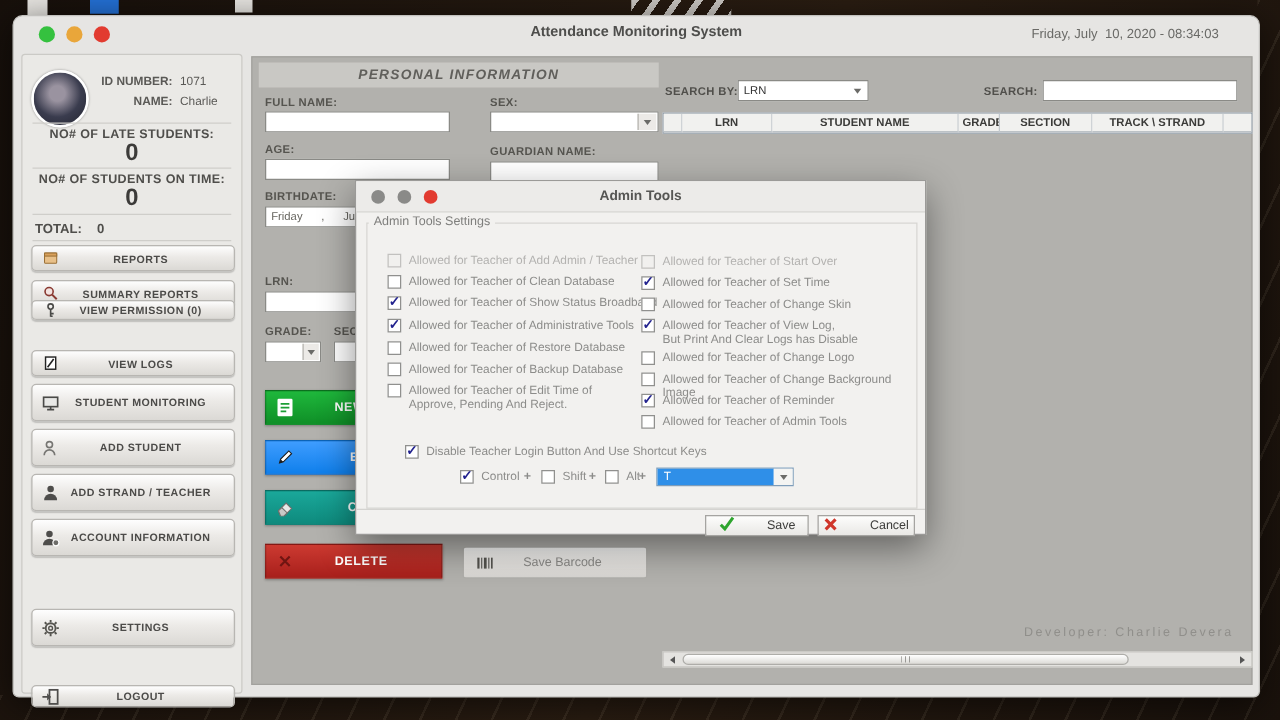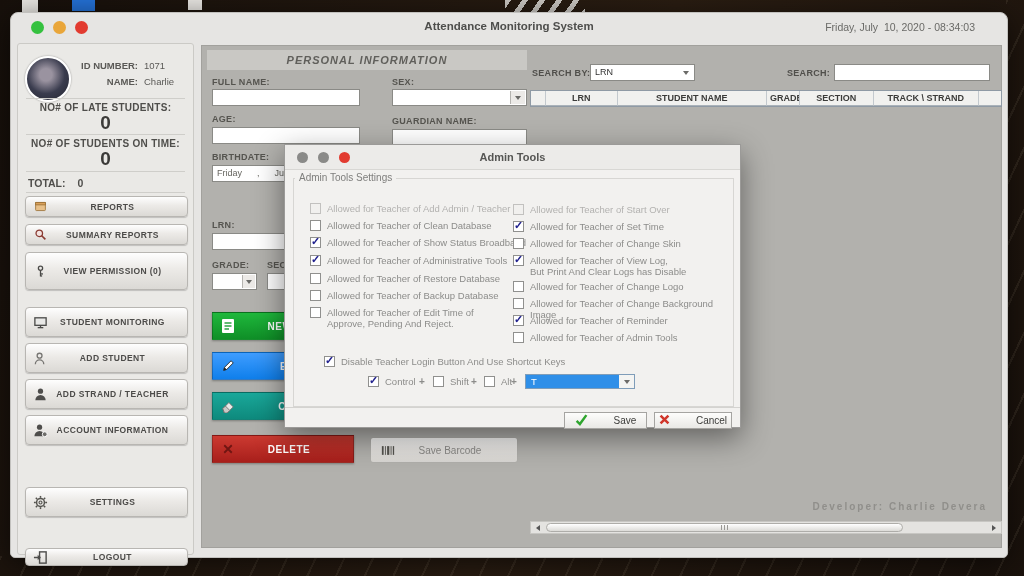--- a/index.html
+++ b/index.html
@@ -47,21 +47,21 @@
 
   
   .srch-lbl{position:absolute;font-size:9px;font-weight:bold;color:#504f4b;letter-spacing:.3px}
   .table{position:absolute;left:328px;top:44px;width:472px;border:1px solid #8f9aa5;background:#fff}
   .trow{display:flex}
   .tcell{border-right:1px solid #c3c9ce;font-size:9px;padding:2px 3px;overflow:hidden;white-space:nowrap}
   .thead .tcell{background:#f1f1ef;border-bottom:1px solid #aab2b9;color:#3b3b39;text-align:center;font-weight:bold;height:15px;padding-top:2px}
   .tbody .tcell{height:18px;display:flex;align-items:center;color:#18181a}
   .row-selected .tcell{background:#b5d8ef}
   .sel-tri{width:0;height:0;border-top:4px solid transparent;border-bottom:4px solid transparent;border-left:5px solid #222;margin:auto}
-  .developer{position:absolute;right:14px;top:455px;font-size:10px;font-weight:bold;letter-spacing:2px;color:#908f8b}
+  .developer{position:absolute;right:14px;top:455px;font-size:10px;font-weight:normal;letter-spacing:2px;color:#908f8b}
   .hscroll{position:absolute;left:328px;top:475px;width:472px;height:13px;background:#e4e3e0;border:1px solid #c7c6c2;display:flex;align-items:center}
   .harrow{width:14px;height:100%;display:flex;align-items:center;justify-content:center}
   .tri-left{width:0;height:0;border-top:3.5px solid transparent;border-bottom:3.5px solid transparent;border-right:4px solid #555}
   .tri-right{width:0;height:0;border-top:3.5px solid transparent;border-bottom:3.5px solid transparent;border-left:4px solid #555}
   .hthumb{position:absolute;left:15px;width:357px;top:1px;height:9px;border:1px solid #aeada9;border-radius:5px;background:linear-gradient(#ffffff,#dcdbd7);display:flex;align-items:center;justify-content:center}
   .grip{width:8px;height:5px;background:repeating-linear-gradient(90deg,#9a9995 0 1px,rgba(0,0,0,0) 1px 3px)}
 
   
   .dialog{position:absolute;left:273px;top:131px;width:457px;height:284px;background:#f2f1ef;border:1px solid #9b9a98;box-shadow:0 10px 28px rgba(0,0,0,.45)}
   .dlg-titlebar{position:absolute;left:0;top:0;right:0;height:25px;background:#eceBe9;border-bottom:1px solid #d8d7d4}
@@ -136,30 +136,39 @@
     </div>
     <div class="sbtn" style="top:180px;height:21px">
       <span class="ic">
           <svg width="13" height="13" viewBox="0 0 16 16">
             <circle cx="6.5" cy="6.5" r="4" fill="#f3e3e0" stroke="#8a3a32" stroke-width="1.6"></circle>
             <line x1="9.5" y1="9.5" x2="14" y2="14" stroke="#8a3a32" stroke-width="2"></line>
           </svg>
         </span>
       <span class="lb">SUMMARY REPORTS</span>
     </div>
-    <div class="sbtn" style="top:208px;height:38px">
+    <div class="sbtn" style="top:196px;height:16px">
       <span class="ic">
           <svg width="13" height="13" viewBox="0 0 16 16">
             <circle cx="8" cy="4" r="2.6" fill="none" stroke="#4a4a48" stroke-width="1.6"></circle>
             <line x1="8" y1="6.5" x2="8" y2="14" stroke="#4a4a48" stroke-width="1.6"></line>
             <line x1="8" y1="11" x2="11" y2="11" stroke="#4a4a48" stroke-width="1.6"></line>
             <line x1="8" y1="13.5" x2="10" y2="13.5" stroke="#4a4a48" stroke-width="1.6"></line>
           </svg>
         </span>
       <span class="lb">VIEW PERMISSION (0)</span>
+    </div>
+    <div class="sbtn" style="top:236px;height:21px">
+      <span class="ic">
+          <svg width="13" height="13" viewBox="0 0 16 16">
+            <rect x="3" y="2" width="10" height="12" fill="#fff" stroke="#222" stroke-width="1.4"></rect>
+            <line x1="11" y1="4" x2="5" y2="12" stroke="#222" stroke-width="1.6"></line>
+          </svg>
+        </span>
+      <span class="lb">VIEW LOGS</span>
     </div>
 
     <div class="sbtn" style="top:263px;height:30px">
       <span class="ic">
           <svg width="15" height="15" viewBox="0 0 16 16">
             <rect x="2" y="3" width="12" height="8" fill="#e8e8e6" stroke="#4a4a48" stroke-width="1.4"></rect>
             <line x1="8" y1="11" x2="8" y2="13" stroke="#4a4a48" stroke-width="1.4"></line>
             <line x1="5" y1="13.5" x2="11" y2="13.5" stroke="#4a4a48" stroke-width="1.4"></line>
           </svg>
         </span>

